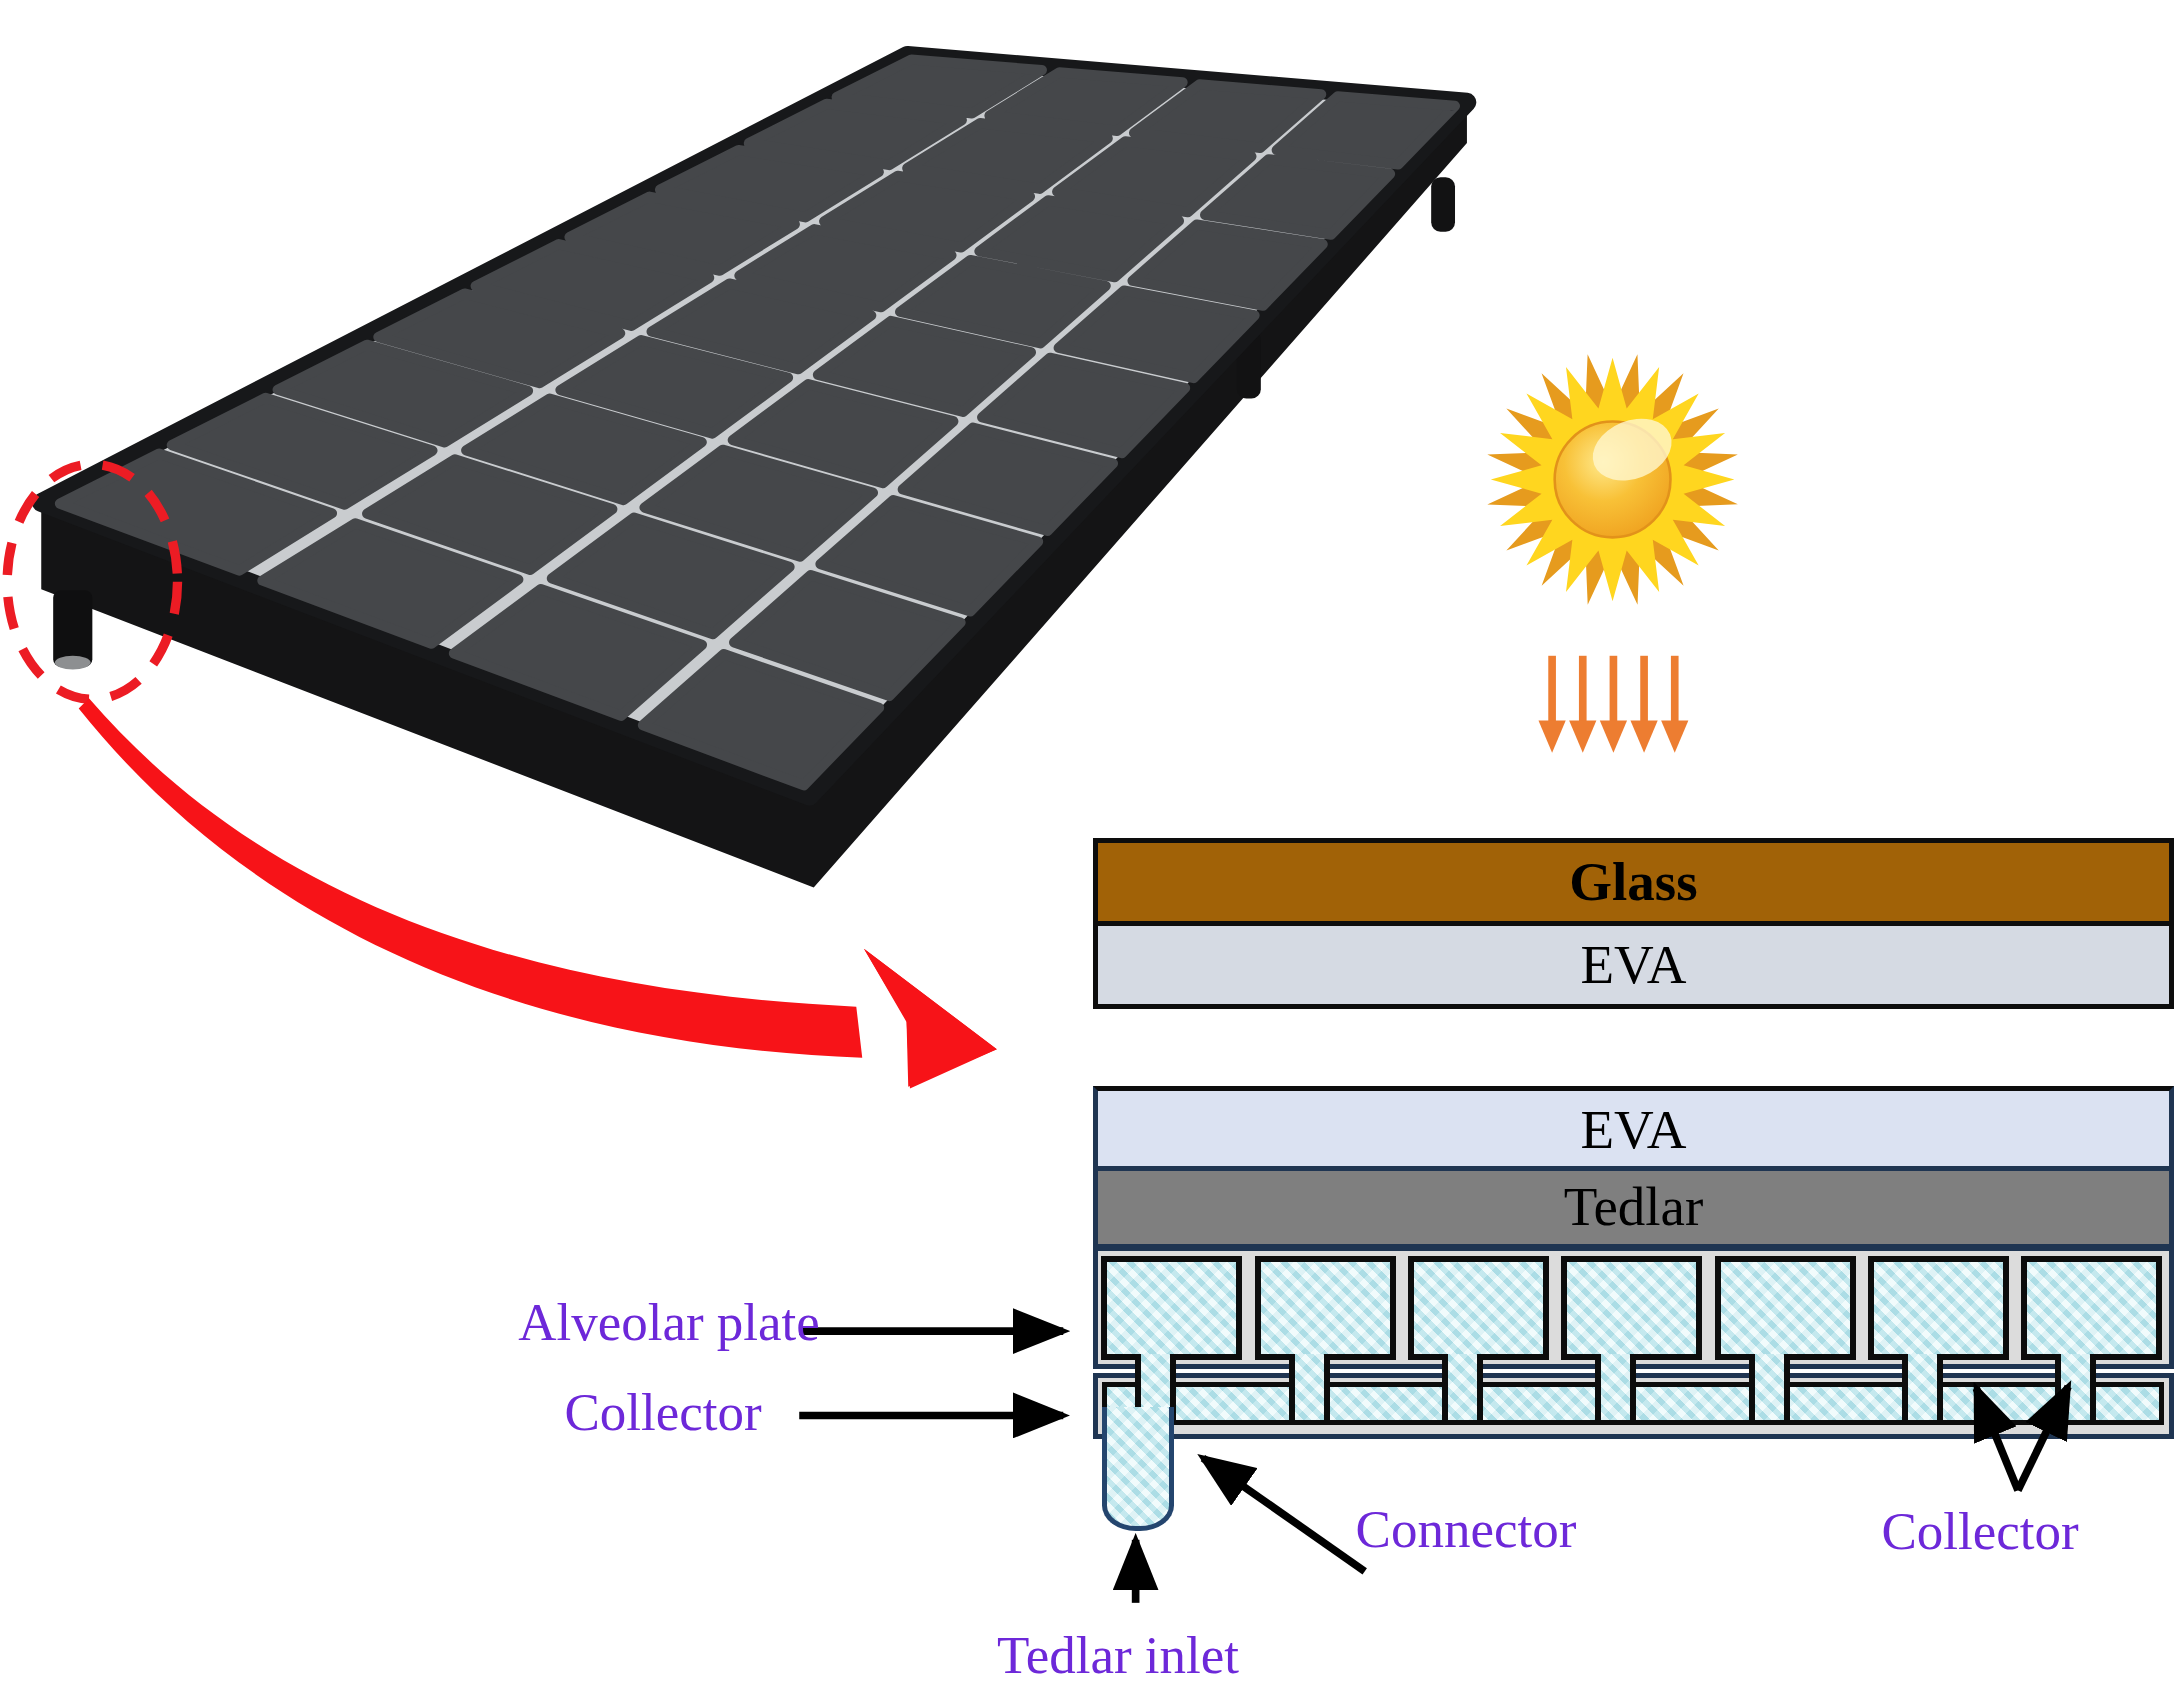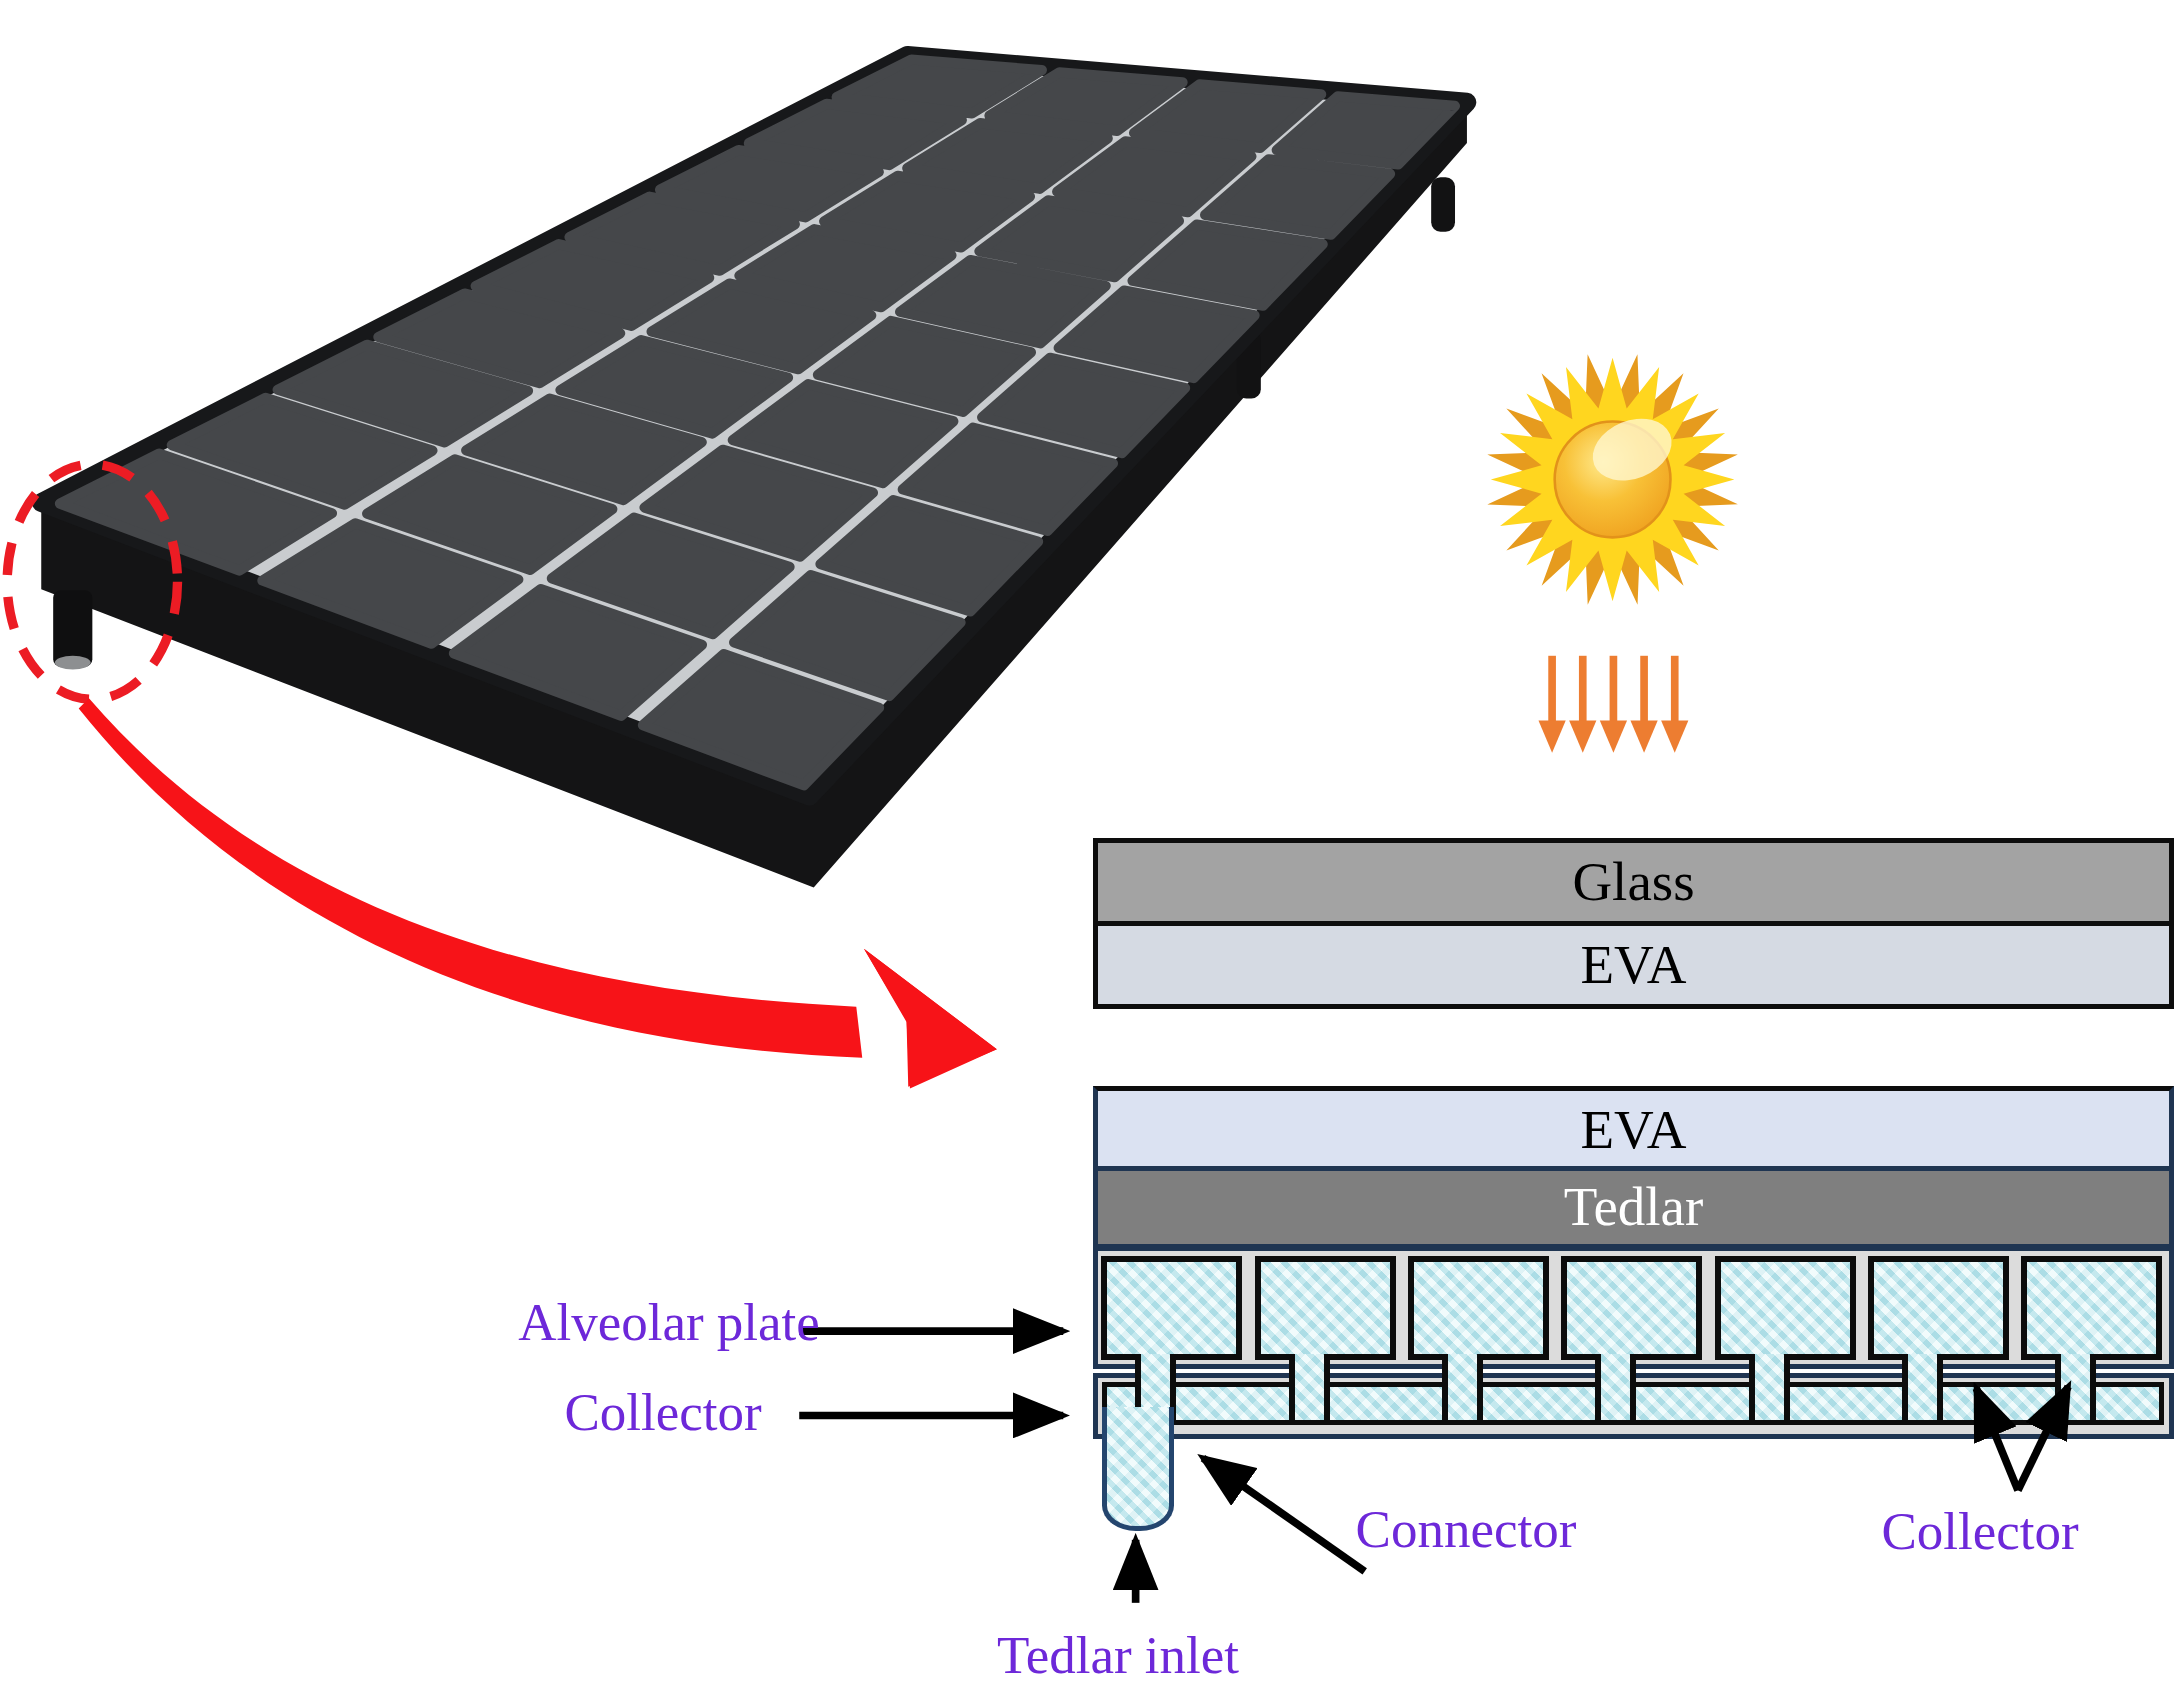--- a/index.html
+++ b/index.html
@@ -11,21 +11,21 @@
 
   
   .lyr{position:absolute;left:1093px;width:1081px;box-sizing:border-box;
        border:5.1px solid #0d0d0d;text-align:center;font-size:55px;color:#000;}
   .lyr .lbl{display:block;}
   #lyr-glass  {top:838px;height:88px;line-height:78px;}
   #lyr-eva1   {top:921px;height:88px;line-height:78px;}
   #lyr-silicon{top:1003px;height:88px;line-height:78px;}
   #lyr-eva2   {top:1086px;height:88px;line-height:78px;
                border-color:#0d0d0d #1f3552 #1f3552 #1f3552;}
-  #lyr-tedlar {top:1166px;height:83px;line-height:72px;color:#ffffff;
+  #lyr-tedlar {top:1166px;height:83px;line-height:72px;color:#000000;
                border-color:#1f3552;}
 
   
   .frame{position:absolute;box-sizing:border-box;border:5.1px solid #1f3552;background:#dcdcdc;}
   #plate{left:1093px;top:1246px;width:1081px;height:123px;z-index:1;}
   #collector-frame{left:1093px;top:1373px;width:1081px;height:66px;z-index:1;}
   .water{background-color:#d2eff2;
     background-image:
       repeating-linear-gradient(45deg, rgba(255,255,255,.55) 0 6px, rgba(150,210,222,.38) 6px 12px),
       repeating-linear-gradient(135deg, rgba(118,198,214,.28) 0 7.7px, rgba(236,252,253,.55) 7.7px 15.3px);}
@@ -106,21 +106,21 @@
           <line x1="1930" y1="770" x2="1930" y2="850"></line>
           <polygon points="1914,846 1946,846 1930,884" stroke="none"></polygon>
         </g>
       <g>
           <line x1="1966" y1="770" x2="1966" y2="850"></line>
           <polygon points="1950,846 1982,846 1966,884" stroke="none"></polygon>
         </g>
     </g>
   </svg>
 
-  <div class="lyr" id="lyr-glass" style="background-color: #a3a3a3;">
+  <div class="lyr" id="lyr-glass" style="background-color: #a16207; font-weight: bold;">
     <span class="lbl">Glass</span>
   </div>
   <div class="lyr" id="lyr-eva1" style="background-color: rgb(213, 218, 227);">
     <span class="lbl">EVA</span>
   </div>
   <div class="lyr" id="lyr-eva2" style="background-color: rgb(219, 226, 242);">
     <span class="lbl">EVA</span>
   </div>
   <div class="lyr" id="lyr-tedlar" style="background-color: rgb(127, 127, 127);">
     <span class="lbl">Tedlar</span>

